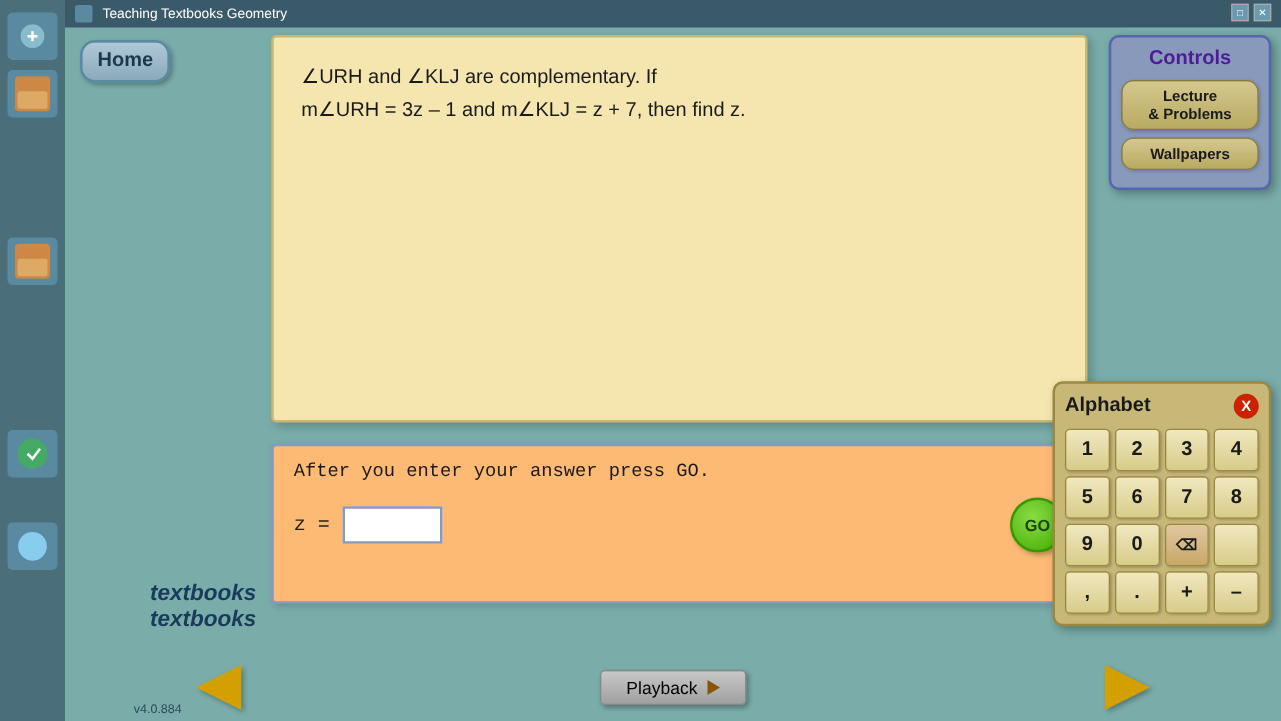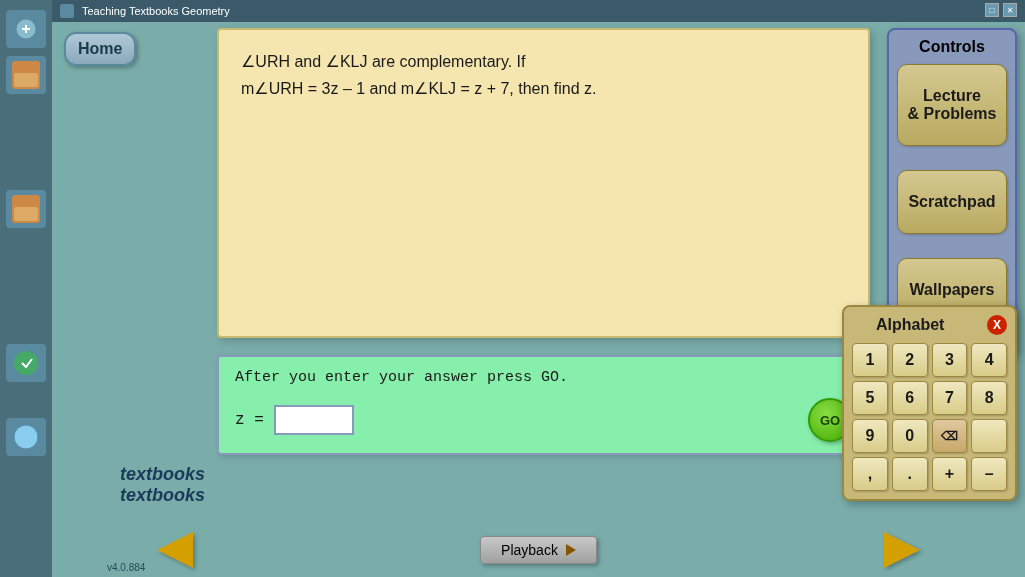--- a/index.html
+++ b/index.html
@@ -147,22 +147,22 @@
       line-height: 1.7;
       font-family: 'Arial', sans-serif;
     }
 
     
     .answer-area {
       position: absolute;
       top: 355px;
       left: 165px;
       right: 155px;
-      height: 100px;
-      background: #86efac;
+      height: 128px;
+      background: #fdba74;
       border: 2px solid #8899bb;
       border-radius: 4px;
       padding: 12px 16px;
       box-shadow: 2px 2px 6px rgba(0,0,0,0.15);
     }
 
     .answer-instruction {
       font-size: 15px;
       color: #1a1a1a;
       margin-bottom: 12px;
@@ -216,34 +216,34 @@
       background: #8899bb;
       border: 2px solid #5566aa;
       border-radius: 8px;
       padding: 8px;
       box-shadow: 3px 3px 8px rgba(0,0,0,0.3);
     }
 
     .controls-title {
       font-size: 16px;
       font-weight: bold;
-      color: #000000;
+      color: #4c1d95;
       text-align: center;
       margin-bottom: 8px;
     }
 
     .controls-btn {
       display: block;
       width: 100%;
-      margin-bottom: 24px;
+      margin-bottom: 6px;
       background: linear-gradient(to bottom, #d4c890, #b8aa60);
       border: 1px solid #8a7a30;
       border-radius: 10px;
-      padding: 22px 8px;
-      font-size: 16px;
+      padding: 5px 8px;
+      font-size: 12px;
       font-weight: bold;
       color: #1a1a1a;
       text-align: center;
       cursor: pointer;
       box-shadow: 1px 1px 3px rgba(0,0,0,0.2);
     }
 
     
     .calc-panel {
       position: absolute;
@@ -261,21 +261,20 @@
       display: flex;
       justify-content: space-between;
       align-items: center;
       margin-bottom: 8px;
     }
 
     .calc-title {
       font-size: 16px;
       font-weight: bold;
       color: #1a1a1a;
-      margin-left: 24px;
     }
 
     .calc-close {
       width: 20px;
       height: 20px;
       background: #cc2200;
       border-radius: 50%;
       border: none;
       cursor: pointer;
       color: white;
@@ -467,21 +466,20 @@
       <button class="go-button">GO</button>
     </div>
   </div>
 
   <div class="controls-panel">
     <div class="controls-title">Controls</div>
     <button class="controls-btn">
       <span>Lecture</span><br>
       <span>&amp; Problems</span>
     </button>
-    <button class="controls-btn">Scratchpad</button>
     <button class="controls-btn">Wallpapers</button>
   </div>
 
   <div class="calc-panel">
     <div class="calc-header">
       <span class="calc-title">Alphabet</span>
       <button class="calc-close">X</button>
     </div>
     <div class="calc-grid">
 

